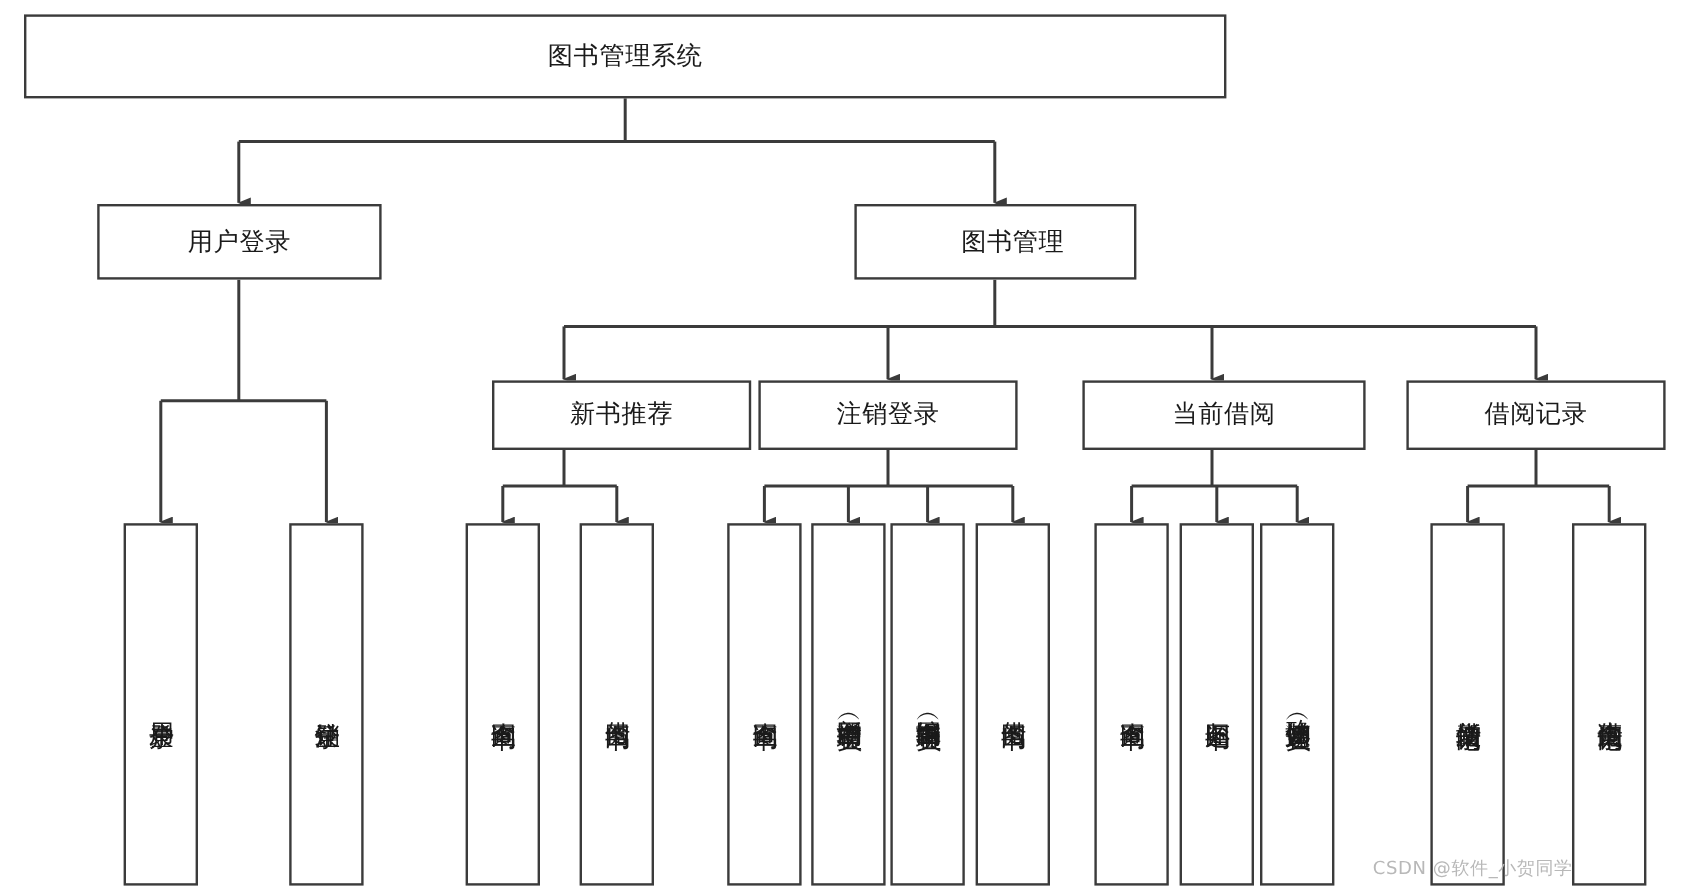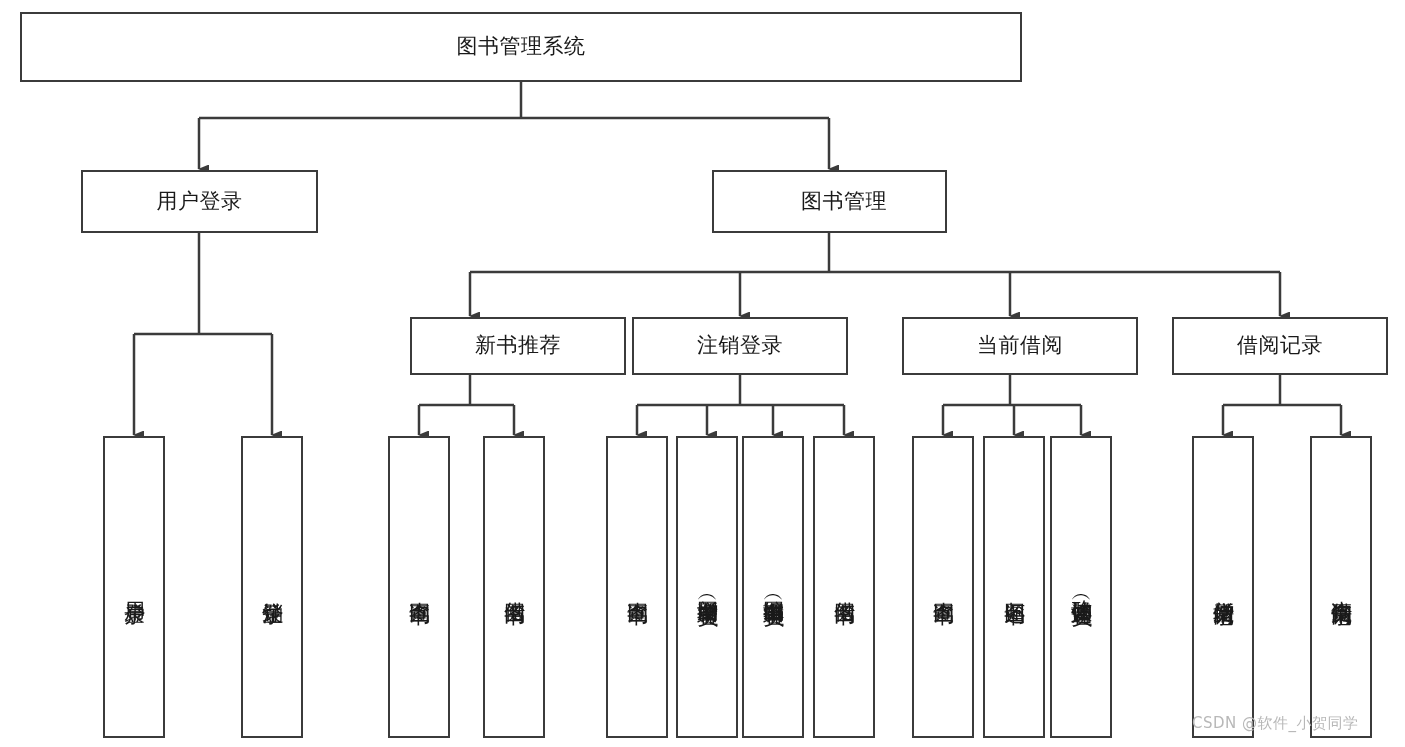--- a/index.html
+++ b/index.html
@@ -165,14 +165,14 @@
       <div class="node-box" style="left: 1050px; top: 436px; width: 62px; height: 302px;">
         <span class="node-label-v">确认归还（管理员）</span>
       </div>
       <div class="node-box" style="left: 1192px; top: 436px; width: 62px; height: 302px;">
         <span class="node-label-v">新增借阅记录</span>
       </div>
       <div class="node-box" style="left: 1310px; top: 436px; width: 62px; height: 302px;">
         <span class="node-label-v">查询借阅记录</span>
       </div>
     </div>
-  <div class="watermark" style="left: 1192px; top: 714px; color: rgb(184, 184, 184);">CSDN @软件_小贺同学</div>
+  <div class="watermark" style="left: 1144px; top: 714px; color: rgb(184, 184, 184);">CSDN @软件_小贺同学</div>
 </div>
 
 </body></html>

